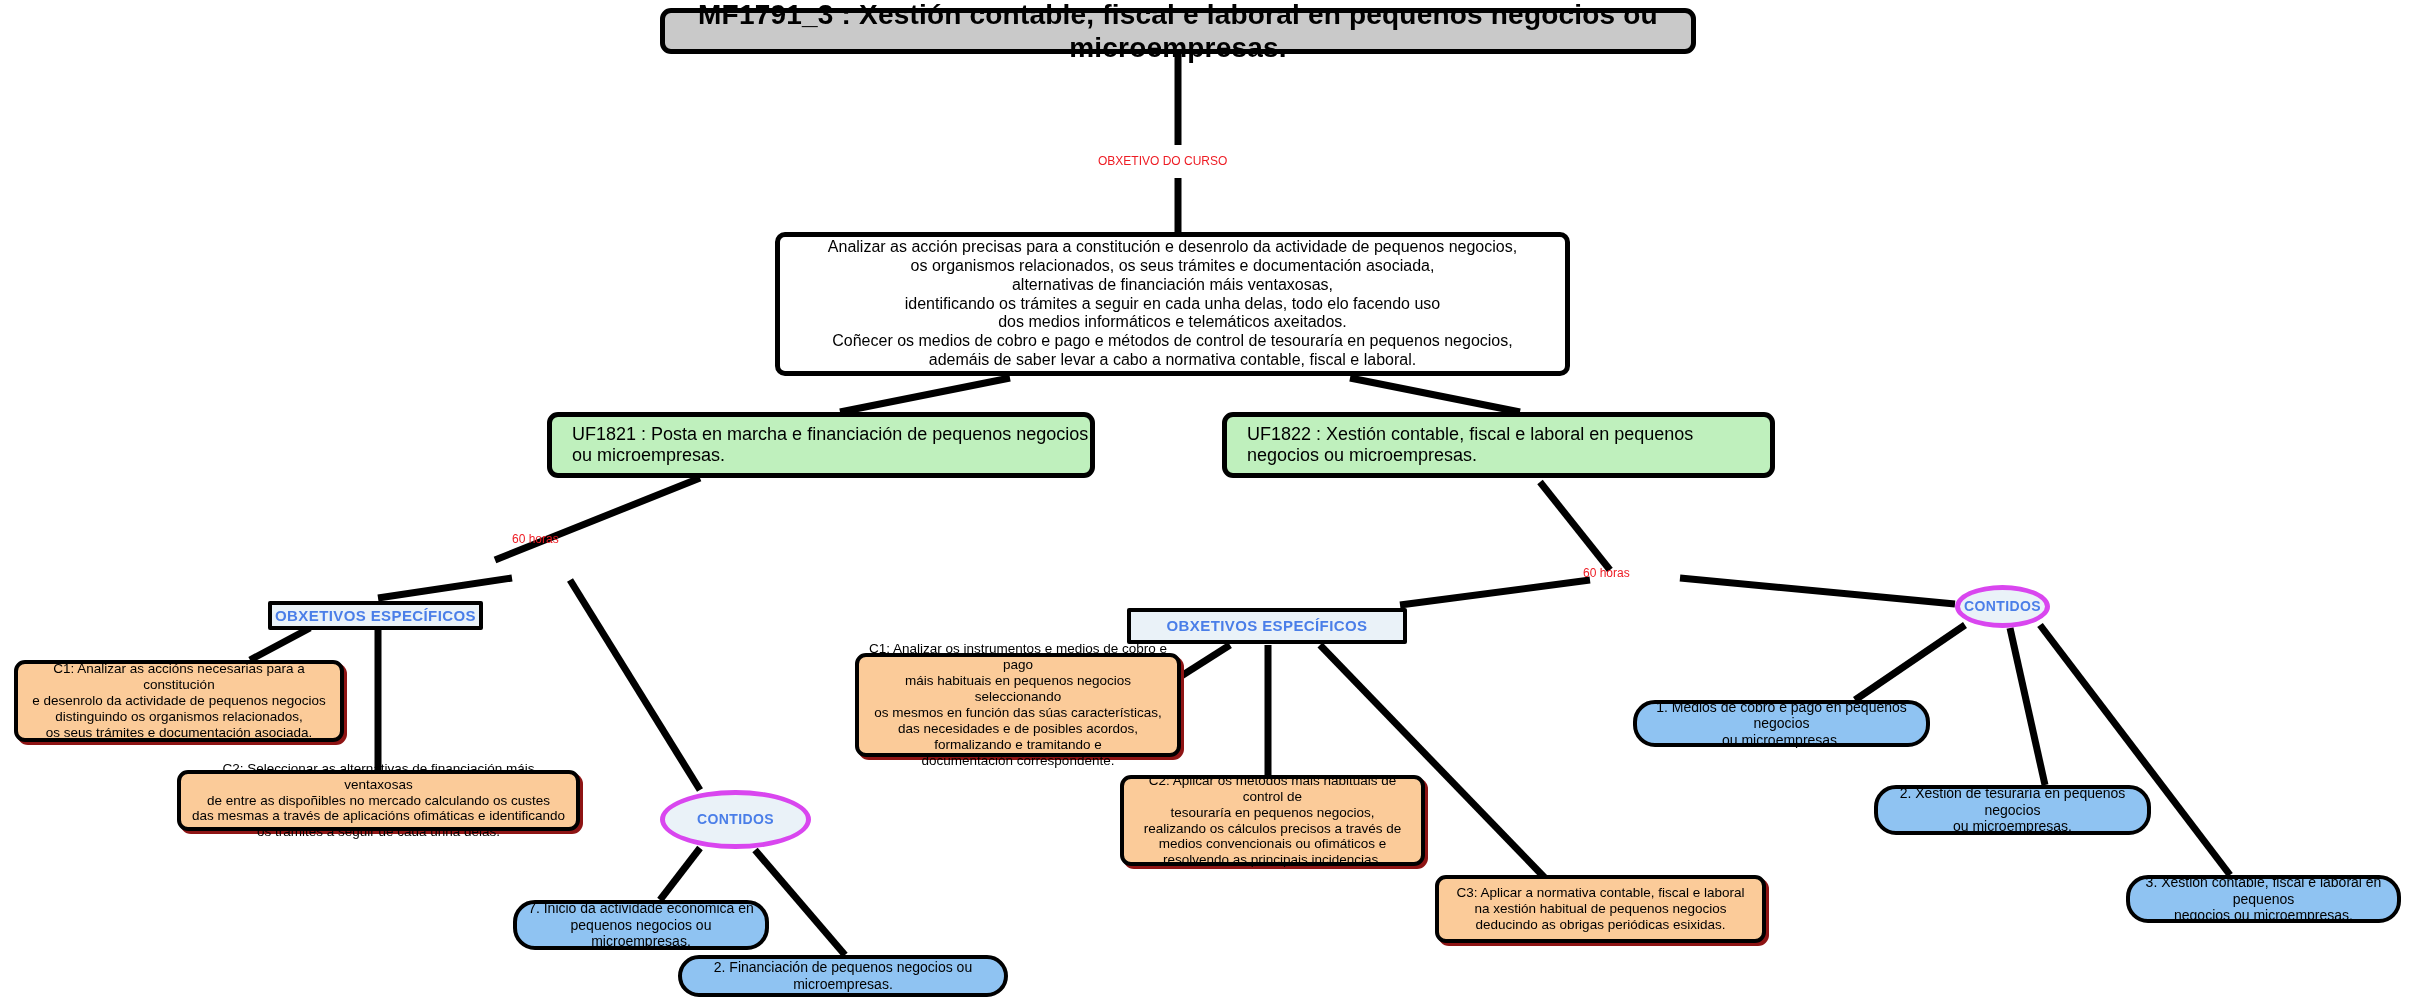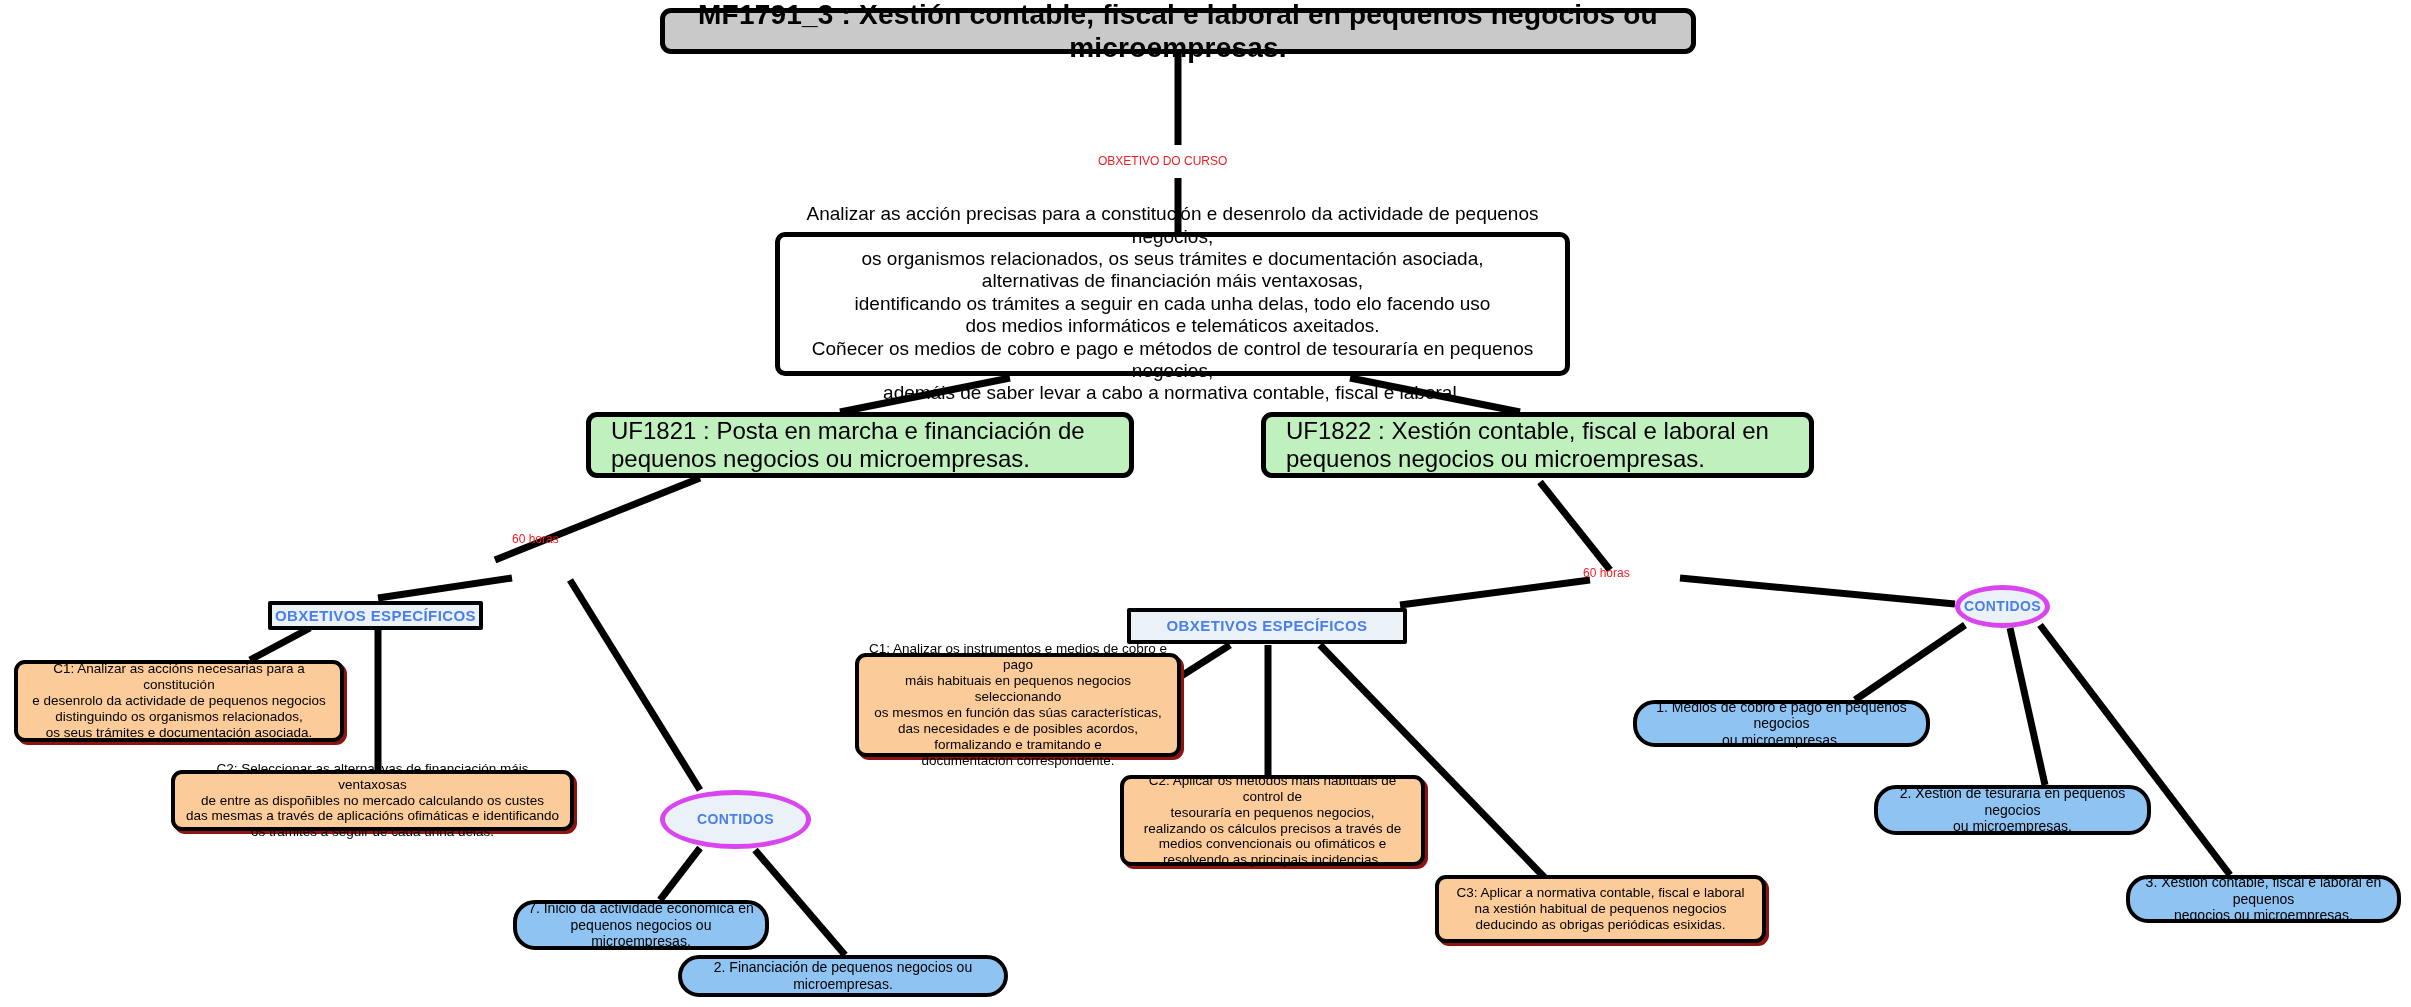--- a/index.html
+++ b/index.html
@@ -8,25 +8,25 @@
   #edges{position:absolute;left:0;top:0;width:2411px;height:1007px;}
   .node{position:absolute;box-sizing:border-box;display:flex;align-items:center;justify-content:center;text-align:center;}
   .node .txt{display:block;width:100%;line-height:1.18;}
 
   
   .n-root{background:#c9c9c9;border:5px solid #000;border-radius:11px;
           font-size:28px;font-weight:bold;color:#000;letter-spacing:.2px;}
 
   
   .n-obj{background:#ffffff;border:5px solid #000;border-radius:10px;
-         font-size:19px;color:#000;padding:12px 10px;}
+         font-size:16px;color:#000;padding:12px 10px;}
 
   
   .n-uf{background:#bff0bd;border:5px solid #000;border-radius:11px;
-        font-size:24px;color:#000;justify-content:flex-start;padding-left:20px;text-align:left;margin-left:39px;}
+        font-size:18px;color:#000;justify-content:flex-start;padding-left:20px;text-align:left;}
   .n-uf .txt{text-align:left;}
 
   
   .n-head{background:#eaf2f8;border:4px solid #000;border-radius:2px;
           font-size:15px;font-weight:bold;color:#4a7ee8;letter-spacing:.4px;}
 
   
   .n-ell{background:#eaf2f8;border:5px solid #d946ef;border-radius:50%;
          font-size:14px;font-weight:bold;color:#4a7ee8;letter-spacing:.4px;}
 
@@ -114,21 +114,21 @@
     <span class="txt">OBXETIVOS ESPECÍFICOS</span>
   </div>
 
   <div class="node n-orange" style="left:14px;top:660px;width:330px;height:82px;">
     <span class="txt" style="white-space:pre-line;">C1: Analizar as accións necesarias para a constitución
 e desenrolo da actividade de pequenos negocios
 distinguindo os organismos relacionados,
 os seus trámites e documentación asociada.</span>
   </div>
 
-  <div class="node n-orange" style="left:171px;top:770px;width:403px;height:61px;">
+  <div class="node n-orange" style="left:177px;top:770px;width:403px;height:61px;">
     <span class="txt" style="white-space:pre-line;">C2: Seleccionar as alternativas de financiación máis ventaxosas
 de entre as dispoñibles no mercado calculando os custes
 das mesmas a través de aplicacións ofimáticas e identificando
 os trámites a seguir de cada unha delas.</span>
   </div>
 
   <div class="node n-ell" style="left:660px;top:790px;width:151px;height:59px;">
     <span class="txt">CONTIDOS</span>
   </div>
 

